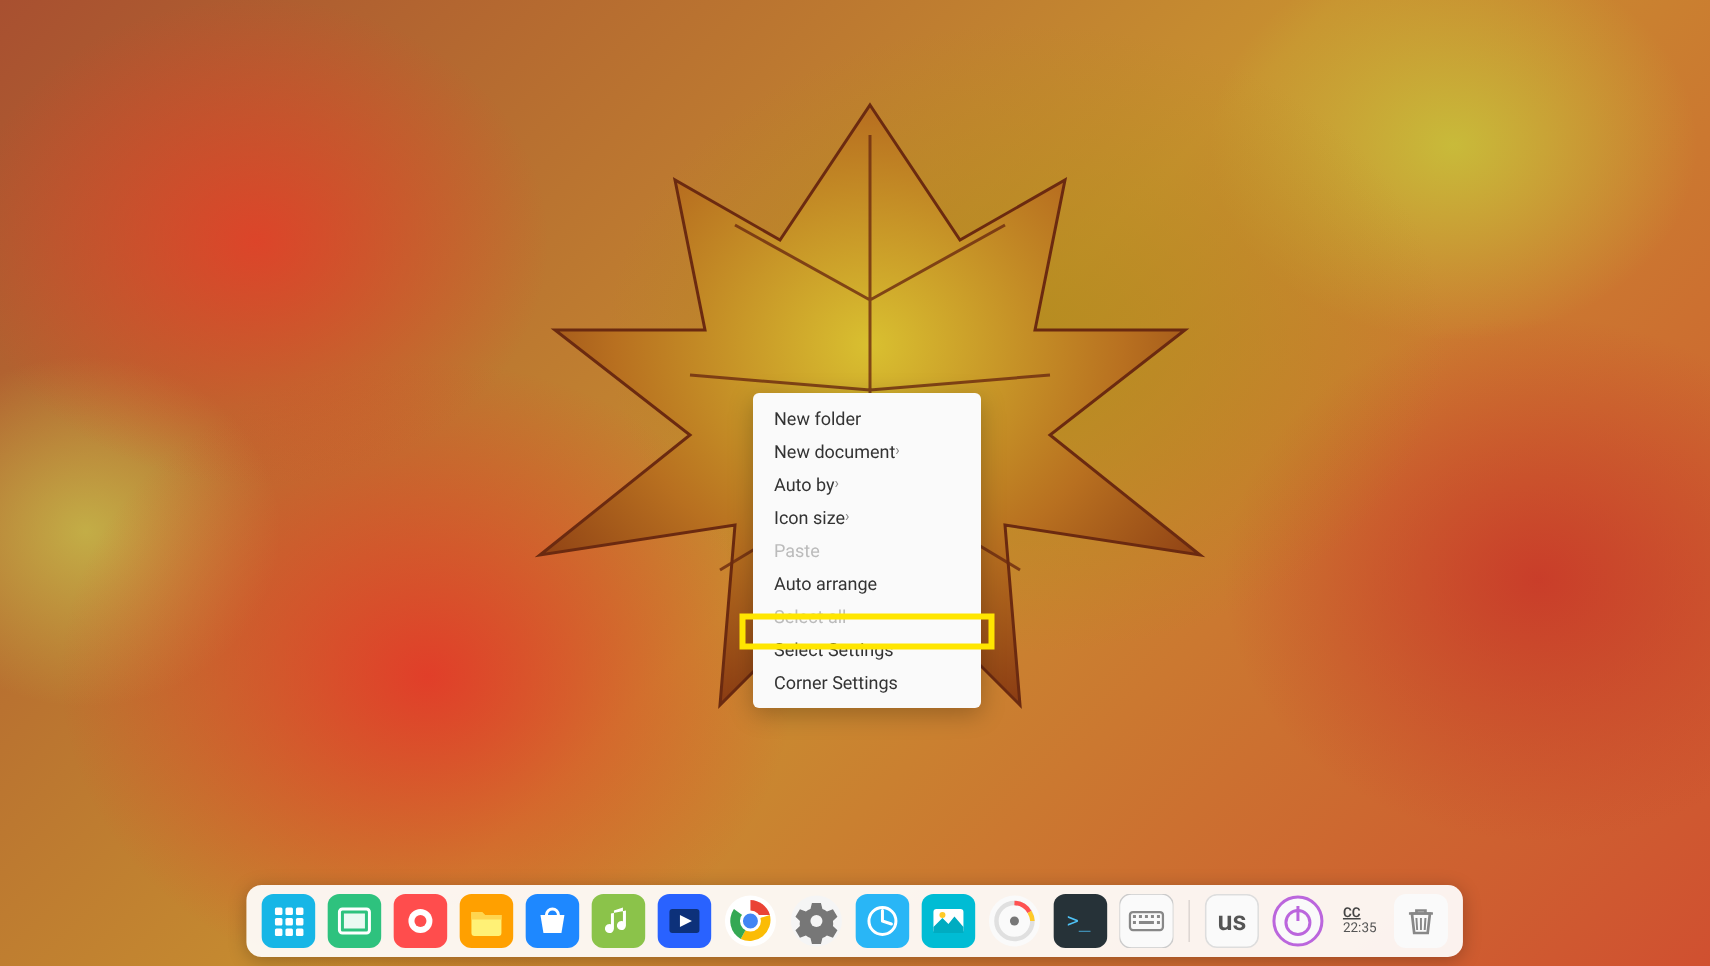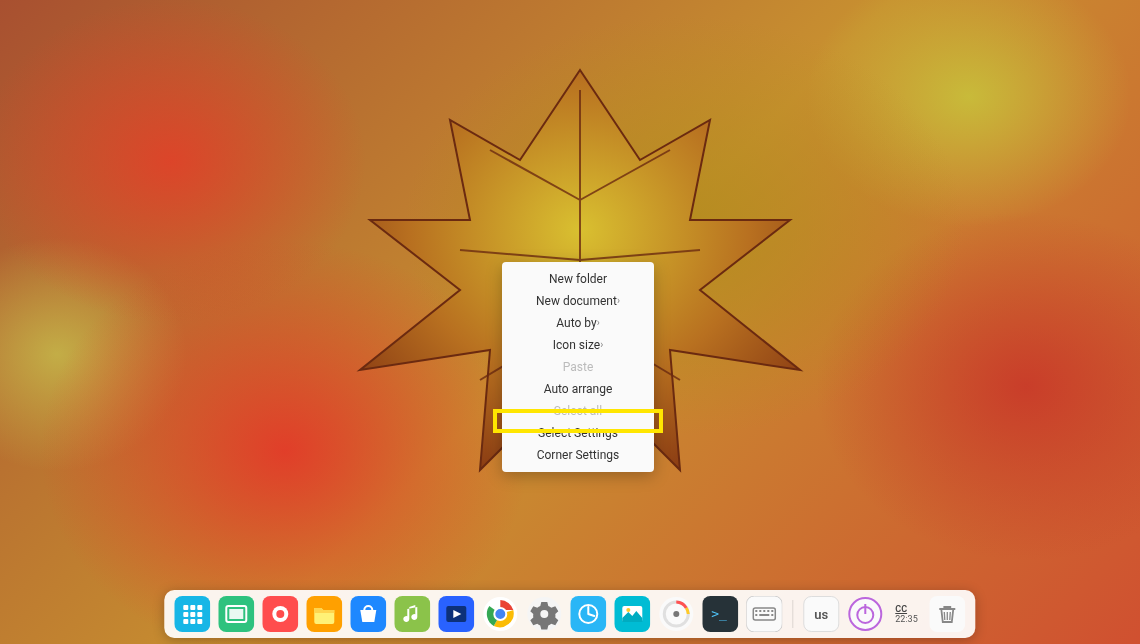--- a/index.html
+++ b/index.html
@@ -37,21 +37,21 @@
     border-radius: 4px;
     box-shadow: 0 4px 16px rgba(0,0,0,0.25);
     padding: 6px 0;
     font-size: 12px;
     color: #333;
   }
   .menu-item {
     position: relative;
     display: flex;
     align-items: center;
-    justify-content: center;
+    justify-content: flex-start;
     padding: 4px 14px;
     line-height: 14px;
     cursor: default;
     white-space: nowrap;
   }
   .menu-item.disabled { color: #bbb; }
   .menu-item.selected {
     background: #1e90ff;
     color: #fff;
   }
@@ -283,21 +283,21 @@
             <rect x="25" y="14" width="2" height="2"></rect>
             <rect x="9" y="18" width="2" height="2"></rect>
             <rect x="13" y="18" width="10" height="2"></rect>
             <rect x="25" y="18" width="2" height="2"></rect>
           </g>
         </svg>
     </div>
 
     <div class="dock-sep"></div>
 
-    <div class="dock-icon" style="background:#fafafa;border:1px solid #ddd;font-size:13px;color:#555;font-weight:600">
+    <div class="dock-icon" style="background:#fafafa;border:1px solid #ddd;font-size:18px;color:#555;font-weight:600">
       <span>us</span>
     </div>
 
     <div class="dock-icon">
       <svg viewBox="0 0 36 36">
           <circle cx="18" cy="18" r="16" fill="#fafafa" stroke="#bb66dd" stroke-width="2"></circle>
           <circle cx="18" cy="19" r="8" fill="none" stroke="#bb66dd" stroke-width="2"></circle>
           <line x1="18" y1="8" x2="18" y2="18" stroke="#bb66dd" stroke-width="2"></line>
         </svg>
     </div>

